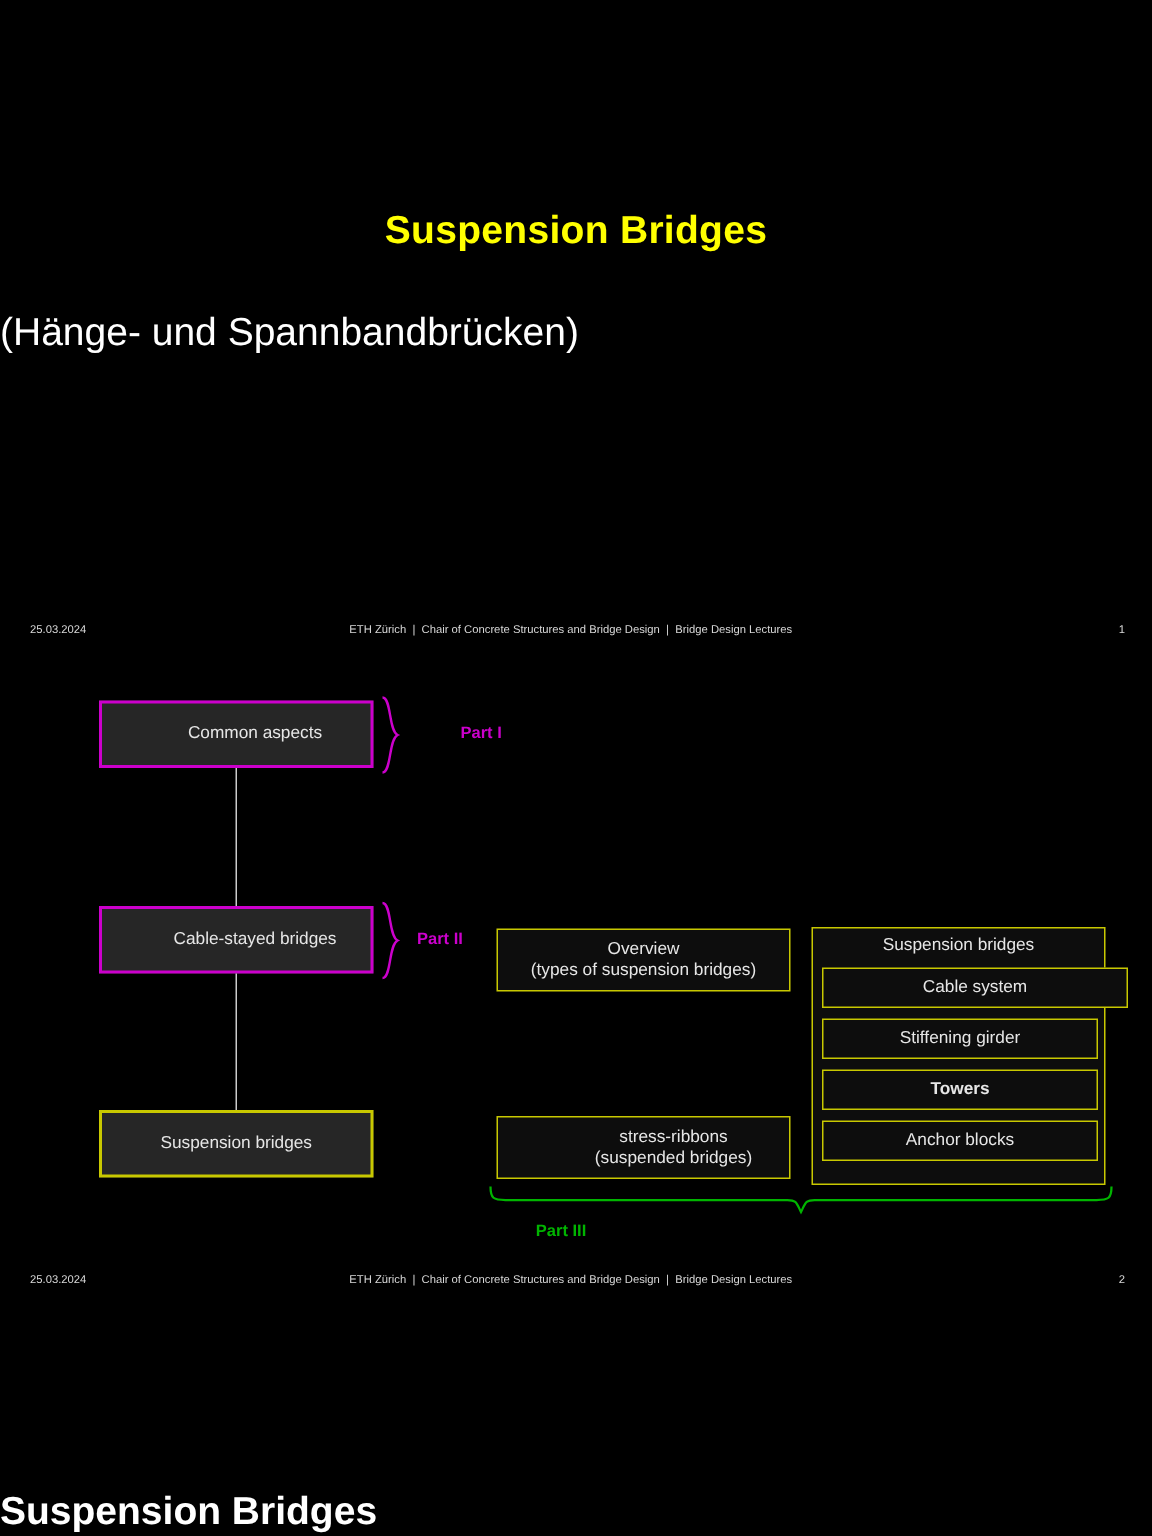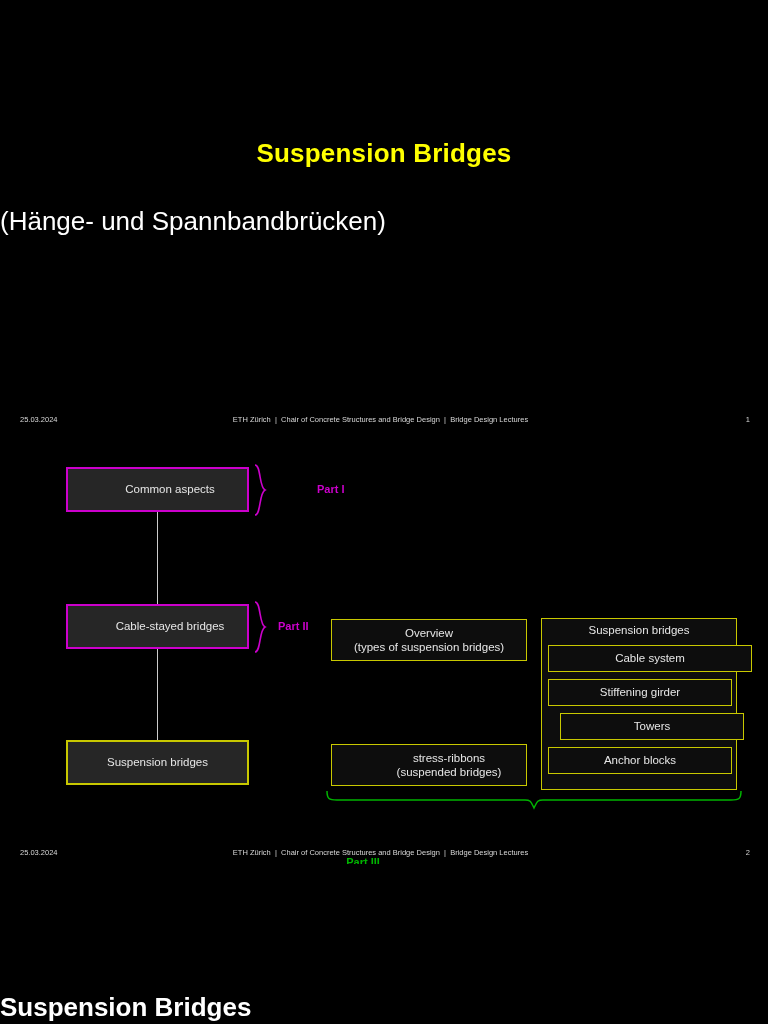--- a/index.html
+++ b/index.html
@@ -177,21 +177,21 @@
   <div class="connector" style="left:156.5px; top:217px; height:111px;"></div>
   <div class="arrowhead" style="left:153px; top:321px;"></div>
 
   <div class="node node-yellow-dark" style="left:66px; top:308px; width:183px; height:45px;">
     <span>Suspension bridges</span>
   </div>
 
   <svg class="brace-svg" style="left:252px; top:31px;" width="22" height="54" viewBox="0 0 22 54">
     <path d="M3 2 C 9 2, 7 24, 13 27 C 7 30, 9 52, 3 52" fill="none" stroke="#cc00cc" stroke-width="1.6"></path>
   </svg>
-  <div class="part-label part-magenta" style="left:286px; top:51px;padding-left:31px;">Part I</div>
+  <div class="part-label part-magenta" style="left:276px; top:51px;padding-left:31px;">Part I</div>
 
   <svg class="brace-svg" style="left:252px; top:168px;" width="22" height="54" viewBox="0 0 22 54">
     <path d="M3 2 C 9 2, 7 24, 13 27 C 7 30, 9 52, 3 52" fill="none" stroke="#cc00cc" stroke-width="1.6"></path>
   </svg>
   <div class="part-label part-magenta" style="left:278px; top:188px;">Part II</div>
 
   <div class="node node-yellow-black" style="left:331px; top:187px; width:196px; height:42px;justify-content:center;">
     <div>
       <div>Overview</div>
       <div>(types of suspension bridges)</div>
@@ -207,32 +207,32 @@
 
   <div class="group-box" style="left:541px; top:186px; width:196px; height:172px;">
     <div class="group-title">Suspension bridges</div>
 
     <div class="node node-yellow-black" style="left:6px; top:26px; width:204px; height:27px;">
       <span>Cable system</span>
     </div>
     <div class="node node-yellow-black" style="left:6px; top:60px; width:184px; height:27px;">
       <span>Stiffening girder</span>
     </div>
-    <div class="node node-yellow-black" style="left:18px; top:94px; width:184px; height:27px;">
+    <div class="node node-yellow-black" style="left:6px; top:94px; width:184px; height:27px;font-weight:bold;">
       <span>Towers</span>
     </div>
     <div class="node node-yellow-black" style="left:6px; top:128px; width:184px; height:27px;">
       <span>Anchor blocks</span>
     </div>
   </div>
 
   <svg class="brace-svg" style="left:325px; top:358px;" width="418" height="20" viewBox="0 0 418 20">
     <path d="M2 1 C 2 9, 4 10, 12 10 L 200 10 C 206 10, 206 12, 209 18 C 212 12, 212 10, 218 10 L 406 10 C 414 10, 416 9, 416 1" fill="none" stroke="#00b400" stroke-width="1.5"></path>
   </svg>
-  <div class="part-label part-green" style="left:5px; width:716px; text-align:center; top:383px;margin-top:41px;">Part III</div>
+  <div class="part-label part-green" style="left:16px; width:716px; text-align:center; top:383px;">Part III</div>
 
 </div>
 
 <div class="footer" style="position:absolute; top:848px;">
   <div class="f-date">25.03.2024</div>
   <div class="f-center"><span>ETH Zürich  |  Chair of Concrete Structures and Bridge Design  |  Bridge Design Lectures</span></div>
   <div class="f-page">2</div>
 </div>
 
 <div class="slide" id="slide-3">

